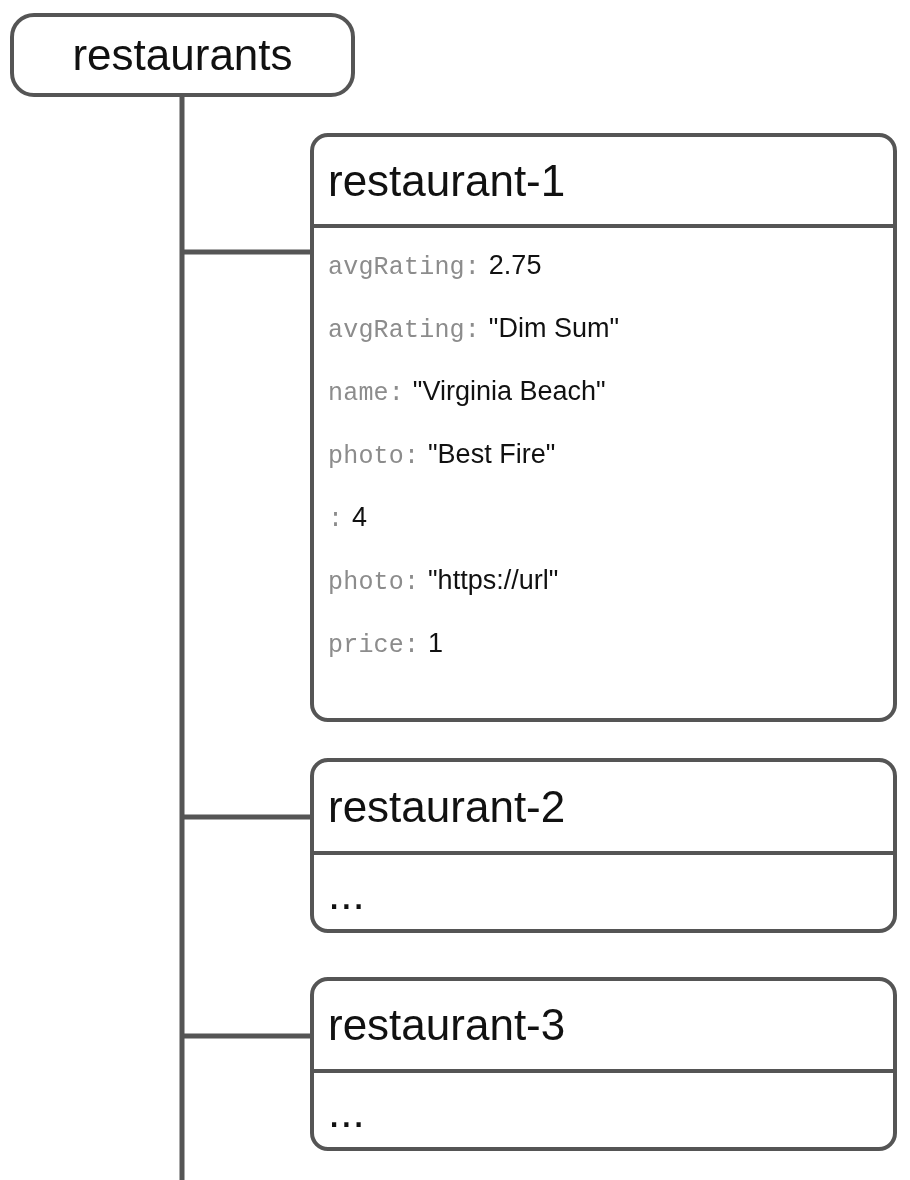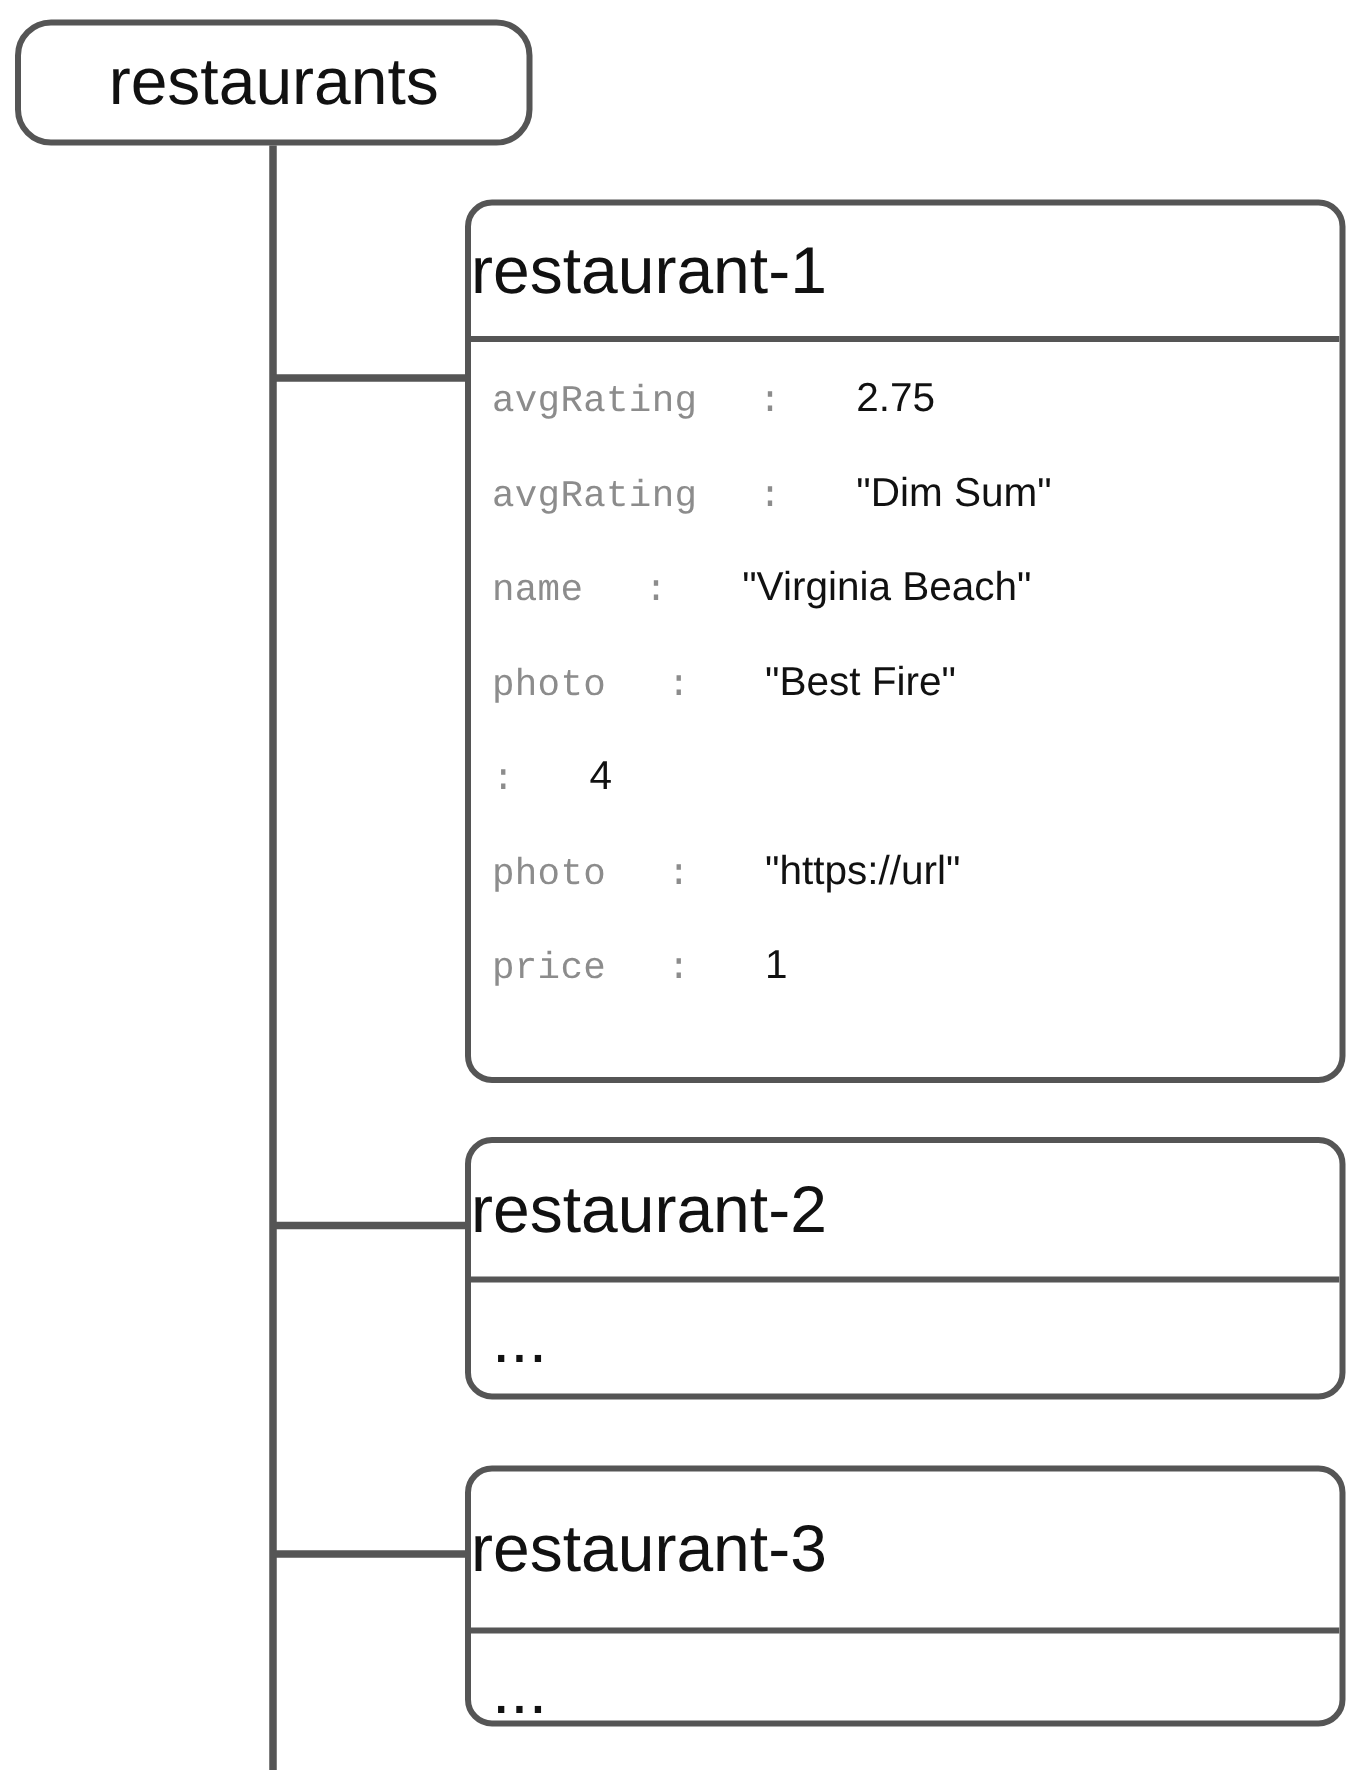--- a/index.html
+++ b/index.html
@@ -66,25 +66,26 @@
     overflow: hidden;
   }
   .doc-card.card-1 { top: 133px;  height: 589px; }
   .doc-card.card-2 { top: 758px;  height: 175px; }
   .doc-card.card-3 { top: 977px;  height: 174px; }
 
   .card-header {
     display: flex;
     align-items: center;
     box-sizing: border-box;
+    padding-left: 14px;
     border-bottom: 4px solid #555555;
   }
   .card-1 .card-header { height: 91px; }
   .card-2 .card-header { height: 93px; }
-  .card-3 .card-header { height: 108px; }
+  .card-3 .card-header { height: 92px; }
 
   .card-title {
     font-family: "Liberation Sans", sans-serif;
     font-size: 44px;
     line-height: 1;
     color: #111111;
     white-space: nowrap;
   }
 
   .card-body {
@@ -92,21 +93,20 @@
     padding: 0 14px;
   }
   .card-1 .card-body { padding-top: 22px; }
 
   
   .field-row {
     display: flex;
     align-items: baseline;
     height: 63px;
     white-space: nowrap;
-    gap: 41px;
   }
   .field-key {
     font-family: "Liberation Mono", "DejaVu Sans Mono", monospace;
     font-size: 25px;
     color: #8c8c8c;
     letter-spacing: 0.2px;
   }
   .field-sep {
     font-family: "Liberation Mono", "DejaVu Sans Mono", monospace;
     font-size: 25px;

